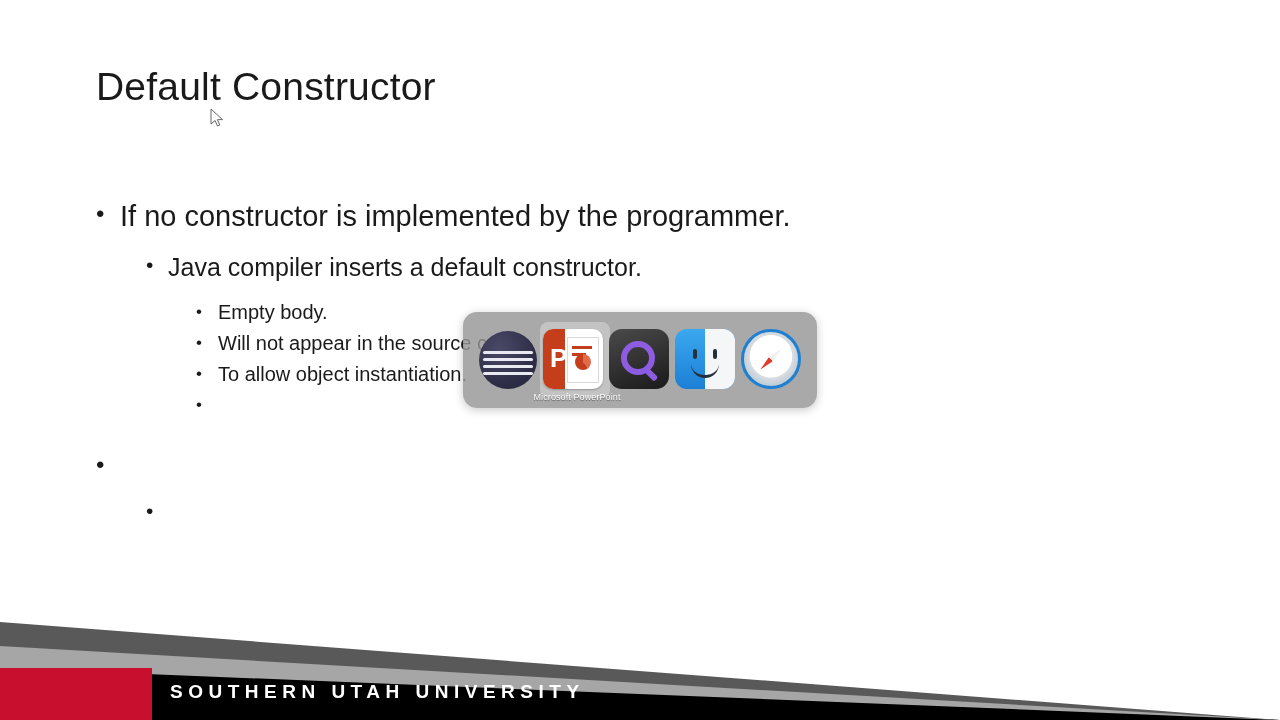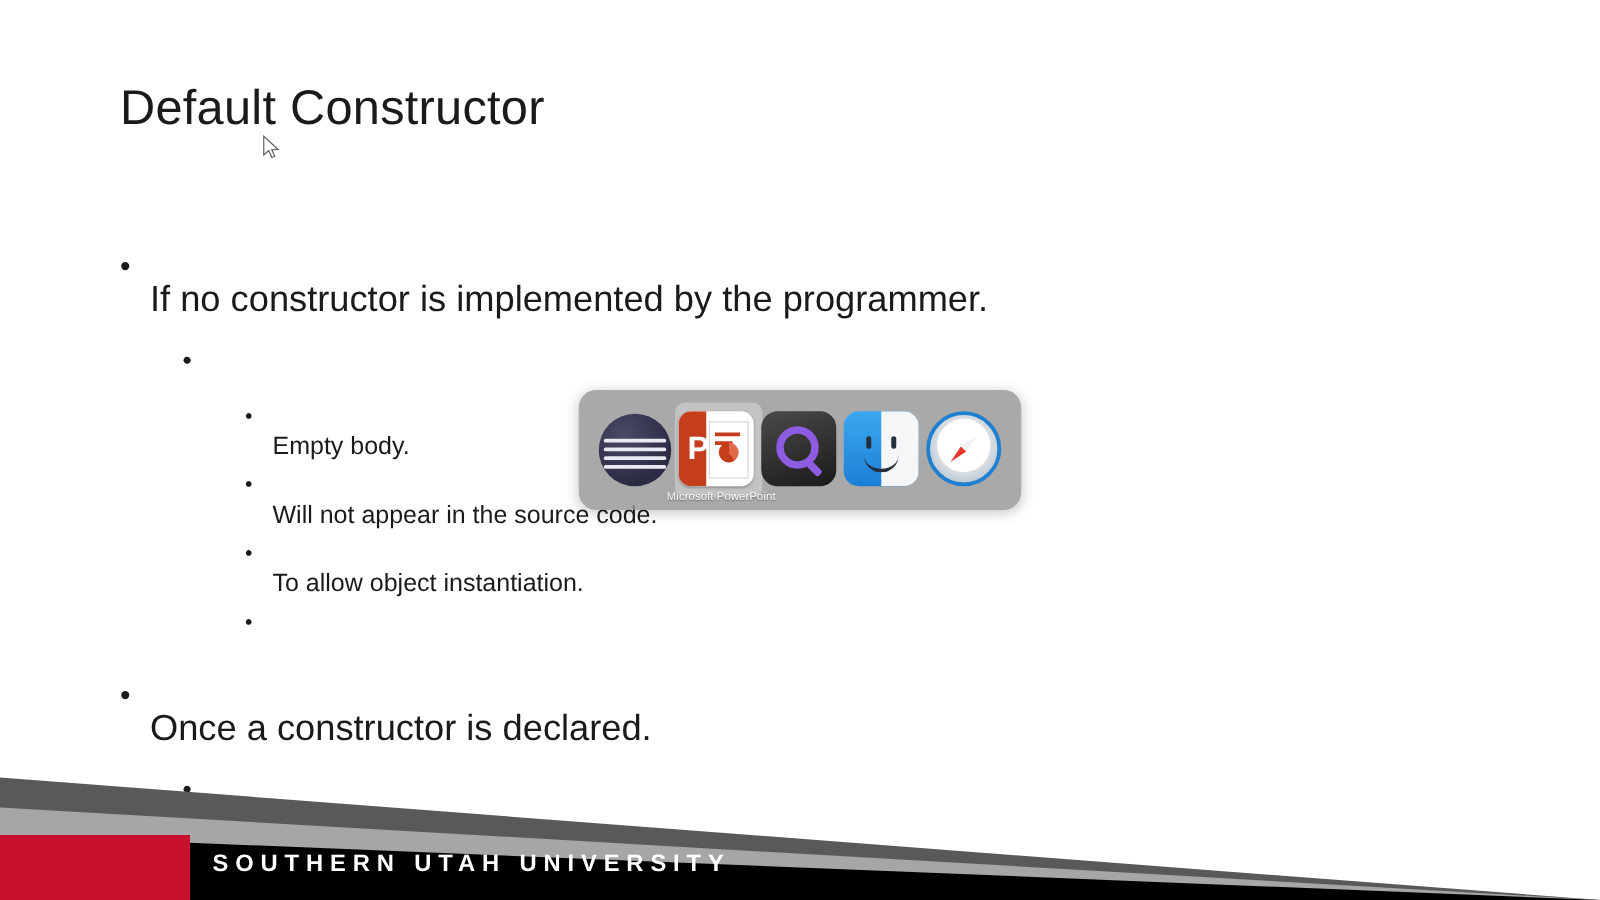--- a/index.html
+++ b/index.html
@@ -49,21 +49,20 @@
     color: #1a1a1a;
   }
 
   .bullet-dot {
     flex: 0 0 auto;
     text-align: left;
   }
 
   .bullet-text {
     flex: 0 1 auto;
-    margin-top: 24px;
   }
 
   
   .lvl1 {
     font-size: 29px;
     line-height: 1.42;
     margin-left: 0px;
     margin-bottom: 2px;
   }
   .lvl1 .bullet-dot { width: 24px; font-size: 24px; line-height: 1.5; }
@@ -340,20 +339,21 @@
 
   <div id="body-content">
 
     <div class="bullet-row lvl1">
       <span class="bullet-dot">•</span>
       <span class="bullet-text">If no constructor is implemented by the programmer.</span>
     </div>
 
     <div class="bullet-row lvl2 gap-small">
       <span class="bullet-dot">•</span>
+      <span class="bullet-text">Java compiler inserts a default constructor.</span>
     </div>
 
     <div class="bullet-row lvl3 gap-small">
       <span class="bullet-dot">•</span>
       <span class="bullet-text">Empty body.</span>
     </div>
 
     <div class="bullet-row lvl3">
       <span class="bullet-dot">•</span>
       <span class="bullet-text">Will not appear in the source code.</span>
@@ -363,21 +363,20 @@
       <span class="bullet-dot">•</span>
       <span class="bullet-text">To allow object instantiation.</span>
     </div>
 
     <div class="bullet-row lvl3">
       <span class="bullet-dot">•</span>
     </div>
 
     <div class="bullet-row lvl1 gap-before">
       <span class="bullet-dot">•</span>
-      <span class="bullet-text">Once a constructor is declared.</span>
     </div>
 
     <div class="bullet-row lvl2 gap-small">
       <span class="bullet-dot">•</span>
     </div>
 
   </div>
 
   <svg id="decor" viewBox="0 0 1280 160" preserveAspectRatio="none">
     <polygon points="0,160 0,62 1280,160" fill="#595959"></polygon>

